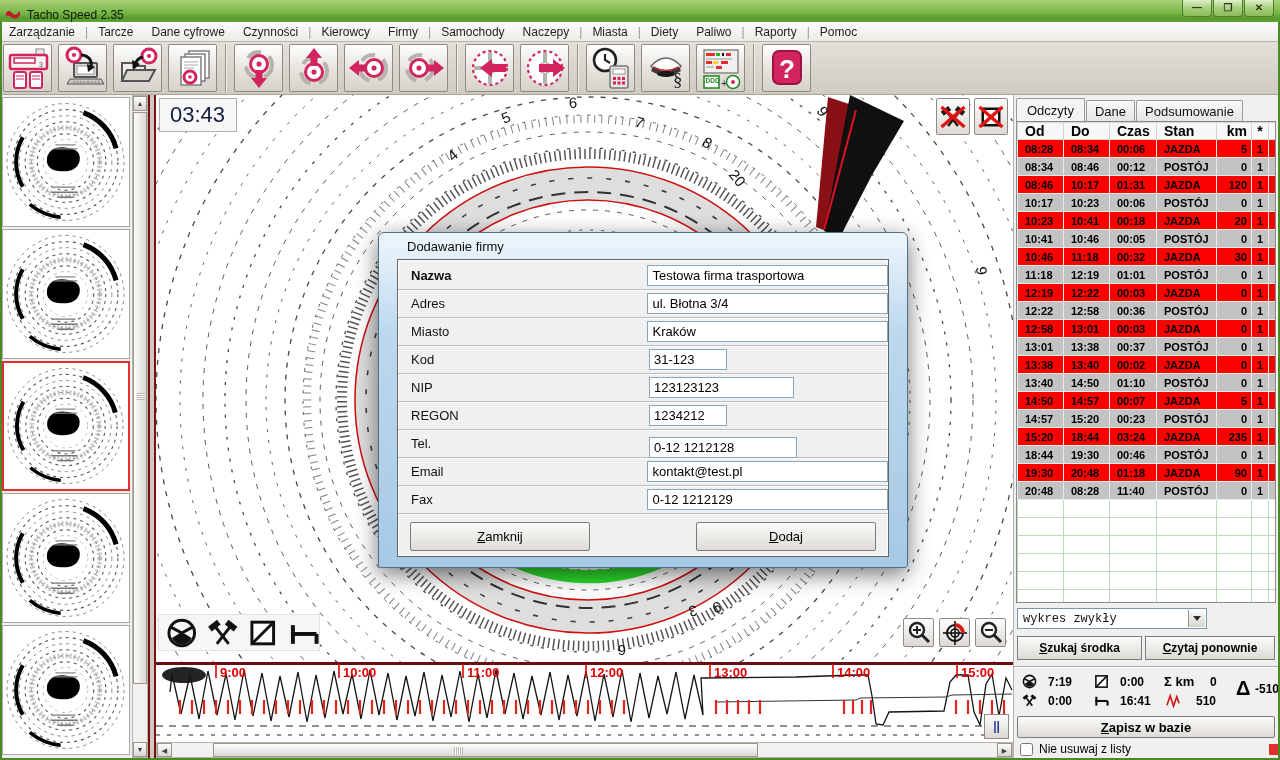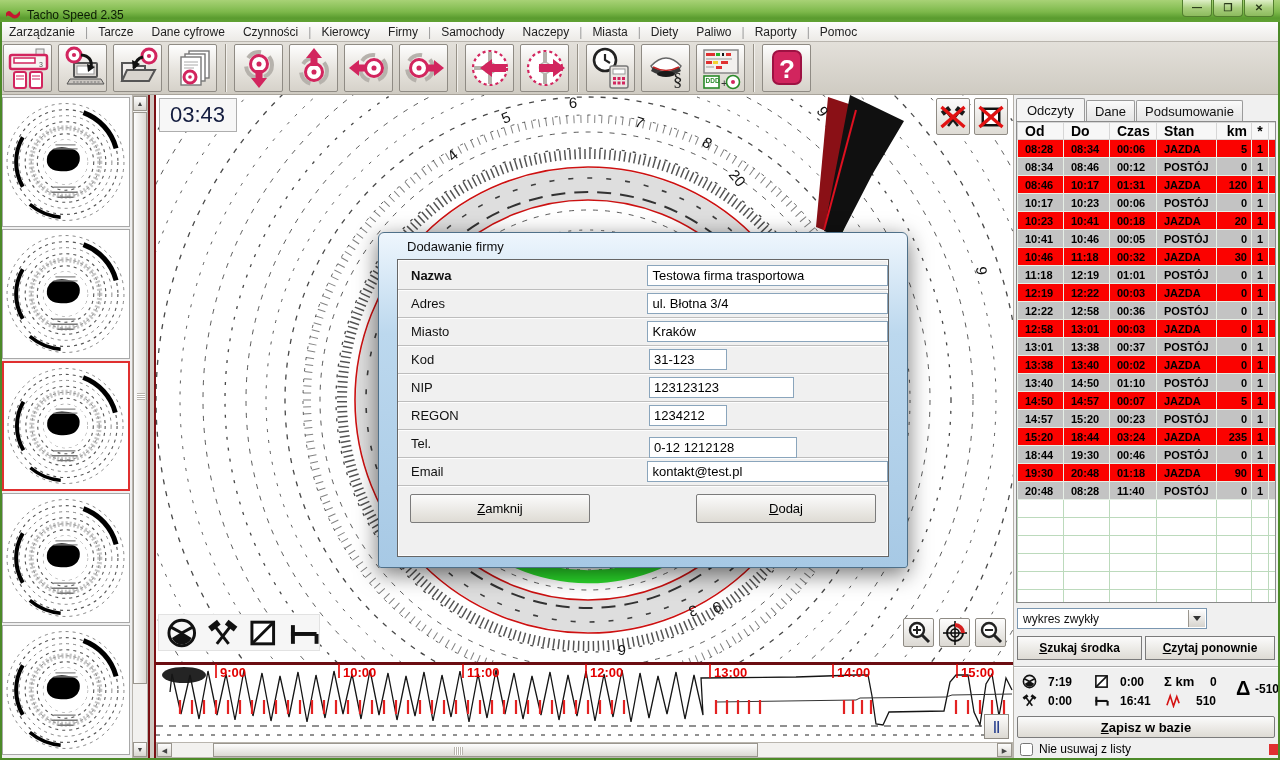--- a/index.html
+++ b/index.html
@@ -88,21 +88,21 @@
   table.readings { border-collapse:collapse; table-layout:fixed; width:258px; font-size:11px; font-weight:bold; color:#000; }
   table.readings th { background:#f7f7f7; border:1px solid #d6d6d6; height:17px; text-align:left; padding-left:7px; font-size:14px;margin-top:36px; }
   table.readings th.num { text-align:right; padding-right:4px; }
   table.readings th.star { text-align:center; padding:0; }
   table.readings td { height:18px; border:1px solid #e6efe6; padding-left:7px; }
   table.readings td.num { text-align:right; padding:0 4px 0 0; }
   table.readings td.star { text-align:center; padding:0; }
   tr.jazda td { background:#fb0200; }
   tr.postoj td { background:#c3c3c3; }
   tr.emptyrow td { background:#fff; border:1px solid #bcdabc; }
-  .combo { position:absolute; left:3px; top:513px; width:190px; height:21px; background:#fff; border:1px solid #7a96b0; }
+  .combo { position:absolute; left:3px; top:513px; width:190px; height:21px; background:#fff; border:1px solid #7a96b0;font-family:Liberation Mono, monospace; }
   .combo-text { font-size:12px; padding:3px 0 0 5px; color:#111; }
   .combo-btn { position:absolute; right:1px; top:1px; width:17px; height:17px;
     background:linear-gradient(#fdfdfd,#d6d3cd); border-left:1px solid #9a968e; text-align:center; }
   .combo-btn::after { content:""; display:inline-block; margin-top:6px; border:4px solid transparent; border-top:5px solid #333; }
   .pbtn { position:absolute; height:24px; border:1px solid #7b7b7b; border-radius:0;
     background:linear-gradient(#fbfbfb,#dedbd4); font-size:12px; font-weight:bold; color:#000; text-align:center; padding-top:4px; }
   .stats { position:absolute; left:0; top:571px; width:267px; height:47px; border-top:1px solid #aaa; box-shadow:inset 0 1px 0 #fff; }
   .stat-ico { position:absolute; width:15px; height:15px; }
   .stat-val { position:absolute; font-size:12px; font-weight:bold; color:#000; }
   .stat-lbl { position:absolute; font-size:13px; font-weight:bold; color:#000; }
@@ -971,20 +971,24 @@
           <input class="dlg-input" value="1234212" style="width: 78px;">
         </div>
         <div class="dlg-row">
           <div class="dlg-label">Tel.</div>
           <input class="dlg-input" value="0-12 1212128" style="width: 148px; margin-top: 8px;">
         </div>
         <div class="dlg-row">
           <div class="dlg-label">Email</div>
           <input class="dlg-input" value="kontakt@test.pl" style="width: 242px;">
         </div>
+        <div class="dlg-row">
+          <div class="dlg-label">Fax</div>
+          <input class="dlg-input" value="0-12 1212129" style="width: 242px;">
+        </div>
         <div class="dlg-btnrow">
           <div class="dlg-btn"><u>Z</u>amknij</div>
           <div class="dlg-btn"><u>D</u>odaj</div>
         </div>
       </div>
   </div>
 
   <div class="edge" style="left:0; top:22px; width:2px; height:738px;"></div>
   <div class="edge" style="right:0; top:22px; width:2px; height:738px;"></div>
   <div class="edge" style="left:0; bottom:0; width:1280px; height:2px;"></div>

